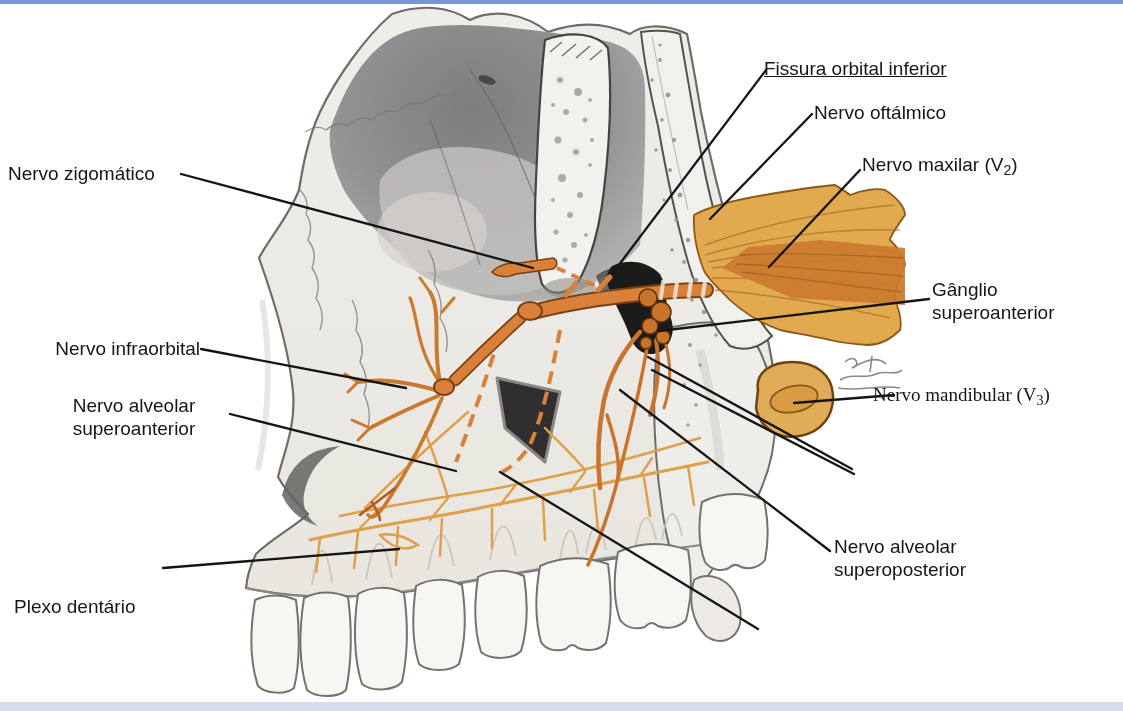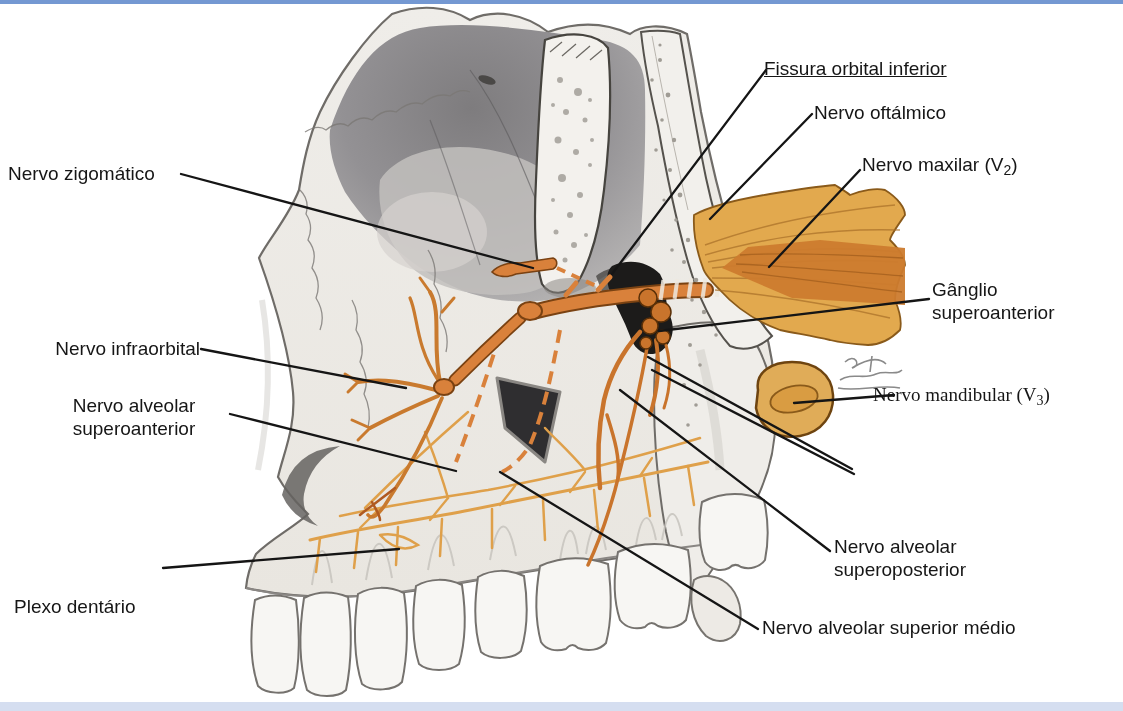--- a/index.html
+++ b/index.html
@@ -341,21 +341,20 @@
   </div>
 
   <div class="lbl wrap" id="lbl-palatinos">
   </div>
 
   <div class="lbl wrap" id="lbl-superoposterior">
     <div>Nervo alveolar</div>
     <div>superoposterior</div>
   </div>
 
-  <div class="lbl" id="lbl-medio">Nervo alveolar superior médio</div>
 
   <div class="lbl" id="lbl-infraorbital">Nervo infraorbital</div>
 
   <div class="lbl wrap" id="lbl-superoanterior">
     <div>Nervo alveolar</div>
     <div>superoanterior</div>
   </div>
 
   <div class="lbl" id="lbl-plexo">Plexo dentário</div>
 

